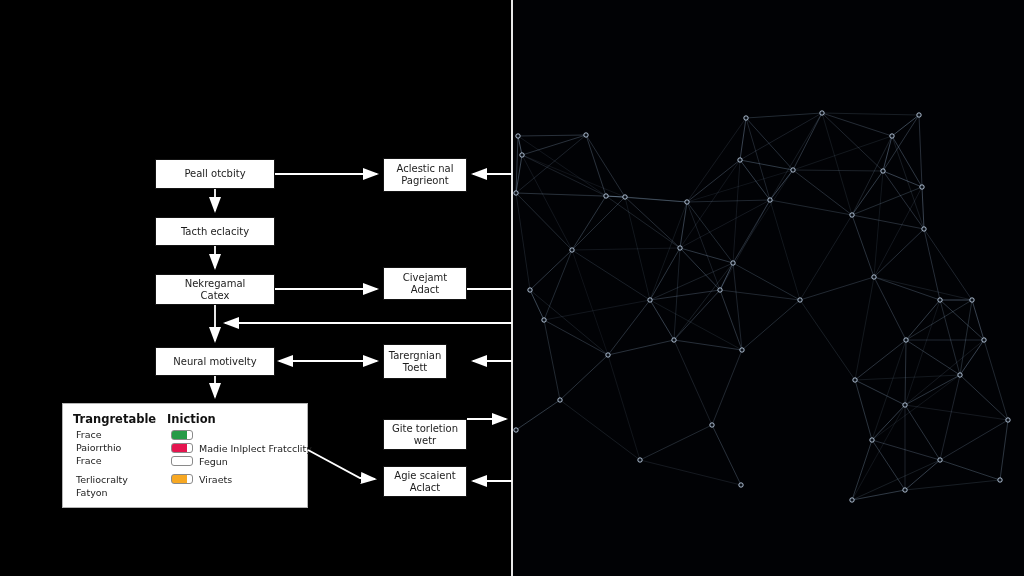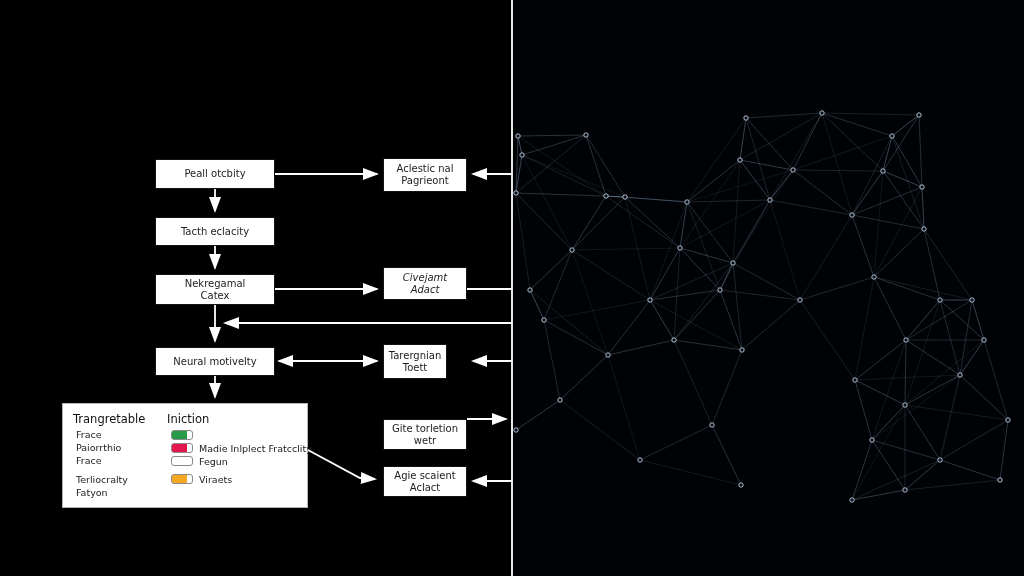--- a/index.html
+++ b/index.html
@@ -5,21 +5,21 @@
   html,body{margin:0;padding:0;background:#000;}
   .stage{position:relative;width:1024px;height:576px;background:#000;overflow:hidden;
          font-family:"DejaVu Sans","Liberation Sans",sans-serif;}
   
   .fbox{position:absolute;background:#fff;border:1px solid #141414;color:#1c1c1c;
         display:flex;align-items:center;justify-content:center;text-align:center;
         font-size:10px;line-height:1.2;white-space:pre-line;box-sizing:border-box;}
   
   .legend{position:absolute;left:62px;top:403px;width:246px;height:105px;background:#fff;
           border:1px solid #b5b5b5;box-sizing:border-box;color:#1c1c1c;}
-  .legend .hdr{position:absolute;font-weight:normal;font-size:11.5px;color:#111;}
+  .legend .hdr{position:absolute;font-weight:bold;font-size:11.5px;color:#111;}
   .legend .litem{position:absolute;font-size:9.5px;color:#222;white-space:nowrap;}
   .legend .swatch{position:absolute;width:22px;height:10px;border:1px solid #8a8a8a;
                   border-radius:3px;box-sizing:border-box;}
   .legend .slabel{position:absolute;font-size:9.5px;color:#222;white-space:nowrap;}
   .overlay{position:absolute;left:0;top:0;pointer-events:none;}
   .netpanel{position:absolute;left:512px;top:0;width:512px;height:576px;background:#010205;}
 </style>
 </head>
 <body>
 
@@ -238,21 +238,21 @@
   </div>
 
   <div class="fbox" style="left:155px;top:159px;width:120px;height:30px;">Peall otcbity</div>
   <div class="fbox" style="left:155px;top:217px;width:120px;height:29px;">Tacth eclacity</div>
   <div class="fbox" style="left:155px;top:274px;width:120px;height:31px;">Nekregamal
 Catex</div>
   <div class="fbox" style="left:155px;top:347px;width:120px;height:29px;">Neural motivelty</div>
 
   <div class="fbox" style="left:383px;top:158px;width:84px;height:34px;">Aclestic nal
 Pagrieont</div>
-  <div class="fbox" style="left:383px;top:267px;width:84px;height:33px;font-style:italic;">Civejamt
+  <div class="fbox" style="left:383px;top:267px;width:84px;height:33px;">Civejamt
 Adact</div>
   <div class="fbox" style="left:383px;top:344px;width:64px;height:35px;">Tarergnian
 Toett</div>
   <div class="fbox" style="left:383px;top:403px;width:84px;height:31px;margin-top:16px;">Gite torletion
 wetr</div>
   <div class="fbox" style="left:383px;top:466px;width:84px;height:31px;">Agie scaient
 Aclact</div>
 
   <div class="legend">
     <div class="hdr" style="left:10px;top:8px;">Trangretable</div>

